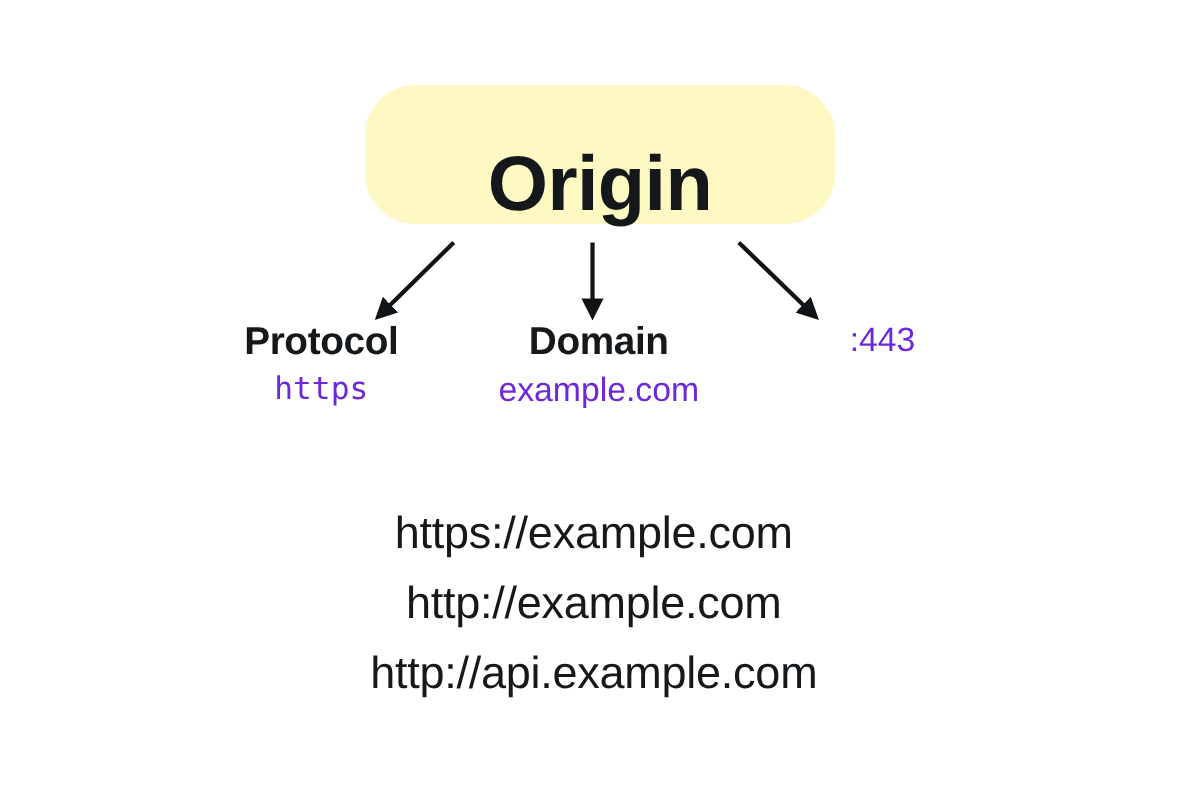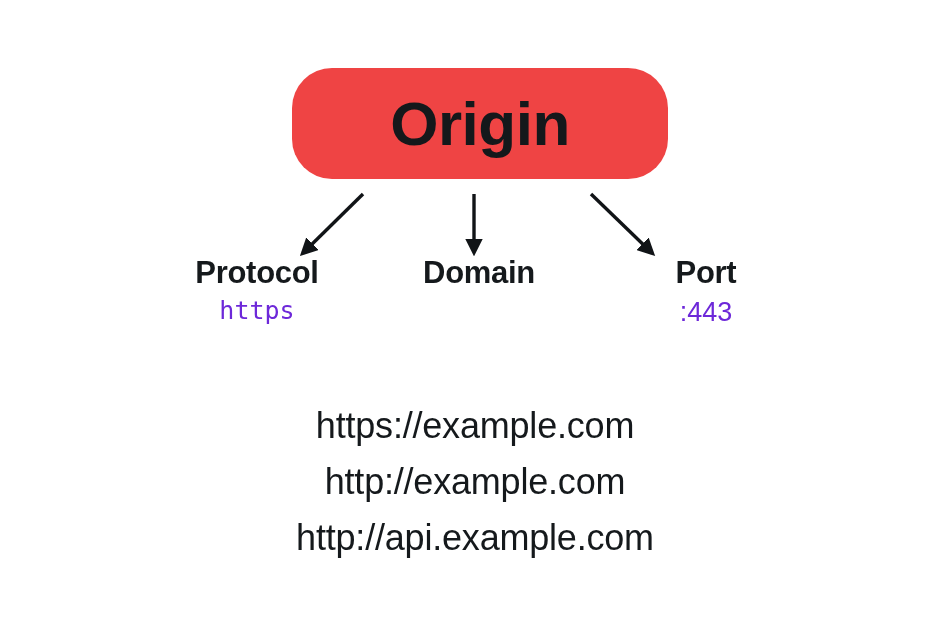--- a/index.html
+++ b/index.html
@@ -20,24 +20,24 @@
     height: 633px;
   }
 
   
   #origin-box {
     position: absolute;
     left: 292px;
     top: 68px;
     width: 376px;
     height: 111px;
-    background: #ef4444;
+    background: #fef9c3;
     border-radius: 40px;
     display: flex;
-    align-items: center;
+    align-items: flex-end;
     justify-content: center;
   }
   #origin-label {
     font-size: 62px;
     font-weight: 700;
     letter-spacing: -0.5px;
     color: #14181b;
     line-height: 1;
   }
 
@@ -121,24 +121,24 @@
     <line x1="591" y1="194" x2="652" y2="253" stroke="#111417" stroke-width="3.4" stroke-linecap="butt" marker-end="url(#head)"></line>
   </svg>
 
   <div class="part" id="part-protocol">
     <div class="part-name">Protocol</div>
     <div class="part-value mono">https</div>
   </div>
 
   <div class="part" id="part-domain">
     <div class="part-name">Domain</div>
+    <div class="part-value">example.com</div>
   </div>
 
   <div class="part" id="part-port">
-    <div class="part-name">Port</div>
     <div class="part-value">:443</div>
   </div>
 
   <div id="url-list">
     <div class="url-line">https://example.com</div>
     <div class="url-line">http://example.com</div>
     <div class="url-line">http://api.example.com</div>
   </div>
 
 </div>

